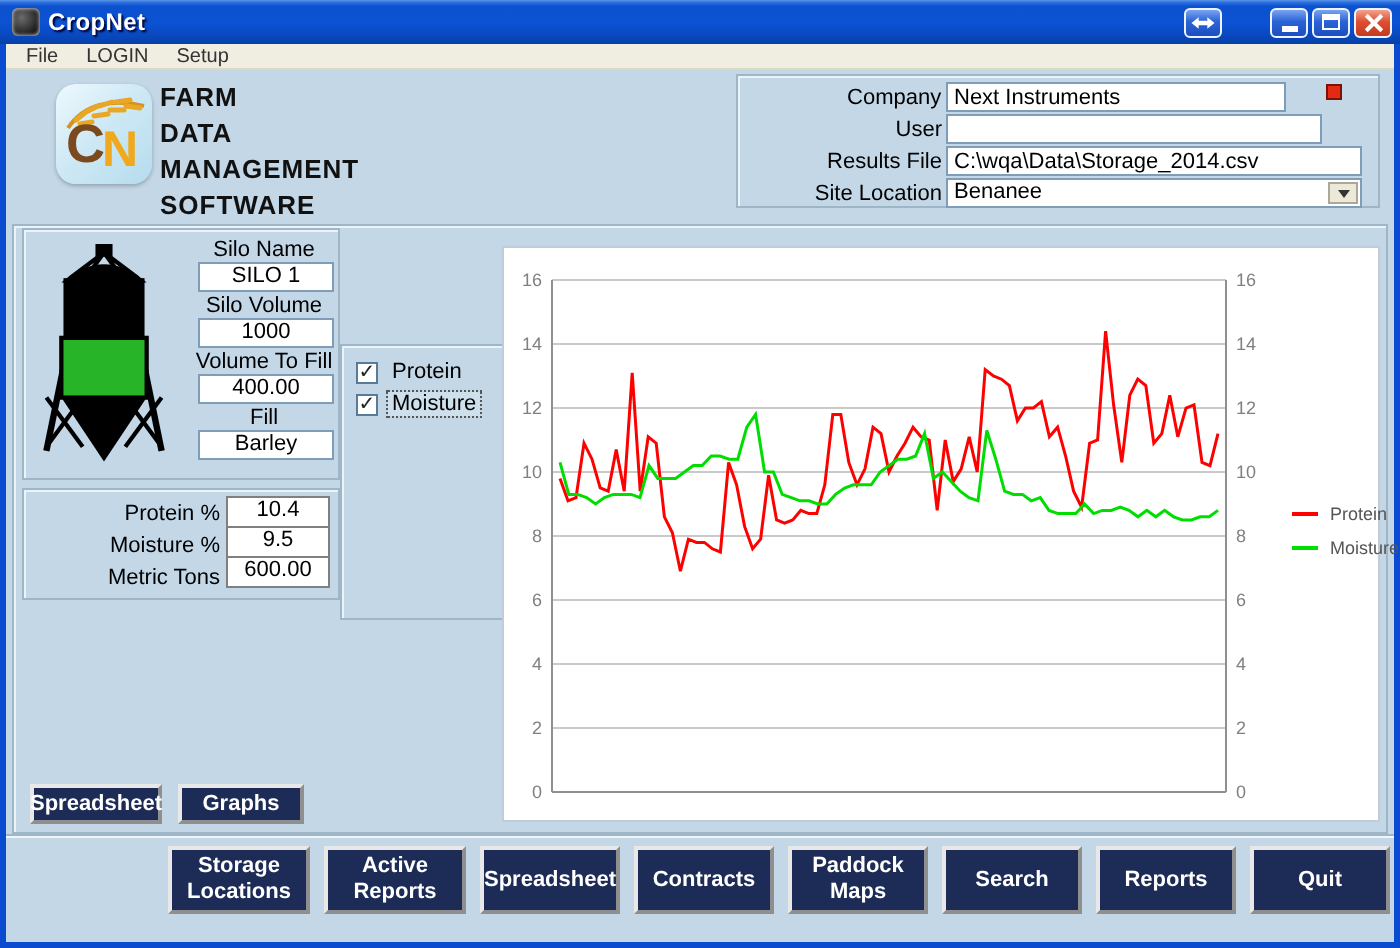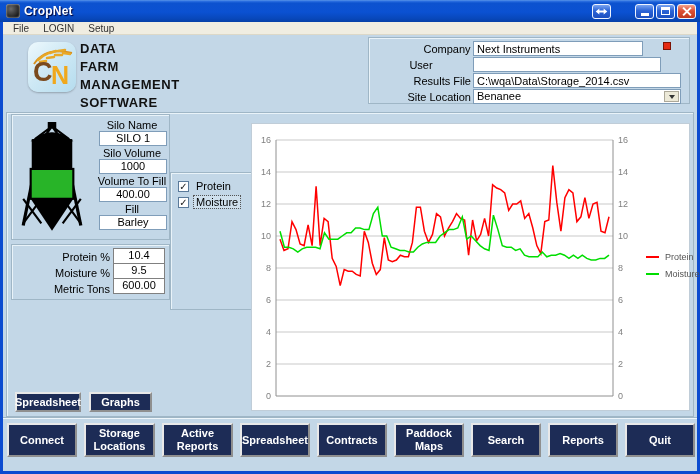--- a/index.html
+++ b/index.html
@@ -101,31 +101,31 @@
 
   <div class="logo">
     <svg width="48" height="22" viewBox="0 0 48 22" style="position:absolute;left:0;top:2px">
       <path d="M6,20 C14,8 28,5 44,9" stroke="#d89020" stroke-width="2" fill="none"></path>
       <path d="M10,16 l5,-4 M15,12 l6,-3 M22,9 l6,-2 M30,7 l7,-1 M12,18 l6,-1 M19,14 l7,-1 M27,11 l7,0 M35,9 l7,1" stroke="#e8a826" stroke-width="2.5" stroke-linecap="round" fill="none"></path>
     </svg>
     <span class="c">C</span>
     <span class="n">N</span>
   </div>
   <div class="app-title">
+    <div>FARM</div>
     <div>DATA</div>
-    <div>FARM</div>
     <div>MANAGEMENT</div>
     <div>SOFTWARE</div>
   </div>
 
   <div class="panel" style="left:368px;top:37px;width:322px;height:67px;">
     <div class="lbl" style="left:2px;top:5px;width:100px;text-align:right;margin-left:32px;">Company Name</div>
     <input class="field" style="left: 104px; top: 3px; width: 170px;" value="Next Instruments">
     <div class="red-dot" style="left:294px;top:4px;"></div>
-    <div class="lbl" style="left:2px;top:21px;width:100px;text-align:center;">User</div>
+    <div class="lbl" style="left:2px;top:21px;width:100px;text-align:right;">User</div>
     <input class="field" style="left: 104px; top: 19px; width: 188px;" value="">
     <div class="lbl" style="left:2px;top:37px;width:100px;text-align:right;">Results File</div>
     <input class="field" style="left: 104px; top: 35px; width: 208px;" value="C:\wqa\Data\Storage_2014.csv">
     <div class="lbl" style="left:2px;top:53px;width:100px;text-align:right;">Site Location</div>
     <div class="field" style="left:104px;top:51px;width:208px;">
       <span>Benanee</span>
       <span class="combo-btn">
           <span class="combo-arrow"></span>
         </span>
     </div>
@@ -217,21 +217,20 @@
       <span class="legend-dash" style="background: rgb(0, 221, 0);"></span>
       <span>Moisture</span>
     </div>
   </div>
 
   <div class="navy-btn" style="left:15px;top:392px;width:66px;height:20px;">Spreadsheet</div>
   <div class="navy-btn" style="left:89px;top:392px;width:63px;height:20px;">Graphs</div>
 
   <div style="position:absolute;left:3px;top:417px;width:694px;height:2px;border-top:1px solid #9fb6c6;border-bottom:1px solid #eef6fb;"></div>
 
-  <div class="navy-btn" style="left:7px;top:423px;width:70px;height:34px;">Connect</div>
   <div class="navy-btn" style="left:84px;top:423px;width:71px;height:34px;">Storage
 Locations</div>
   <div class="navy-btn" style="left:162px;top:423px;width:71px;height:34px;">Active Reports</div>
   <div class="navy-btn" style="left:240px;top:423px;width:70px;height:34px;">Spreadsheet</div>
   <div class="navy-btn" style="left:317px;top:423px;width:70px;height:34px;">Contracts</div>
   <div class="navy-btn" style="left:394px;top:423px;width:70px;height:34px;">Paddock Maps</div>
   <div class="navy-btn" style="left:471px;top:423px;width:70px;height:34px;">Search</div>
   <div class="navy-btn" style="left:548px;top:423px;width:70px;height:34px;">Reports</div>
   <div class="navy-btn" style="left:625px;top:423px;width:70px;height:34px;">Quit</div>
 

